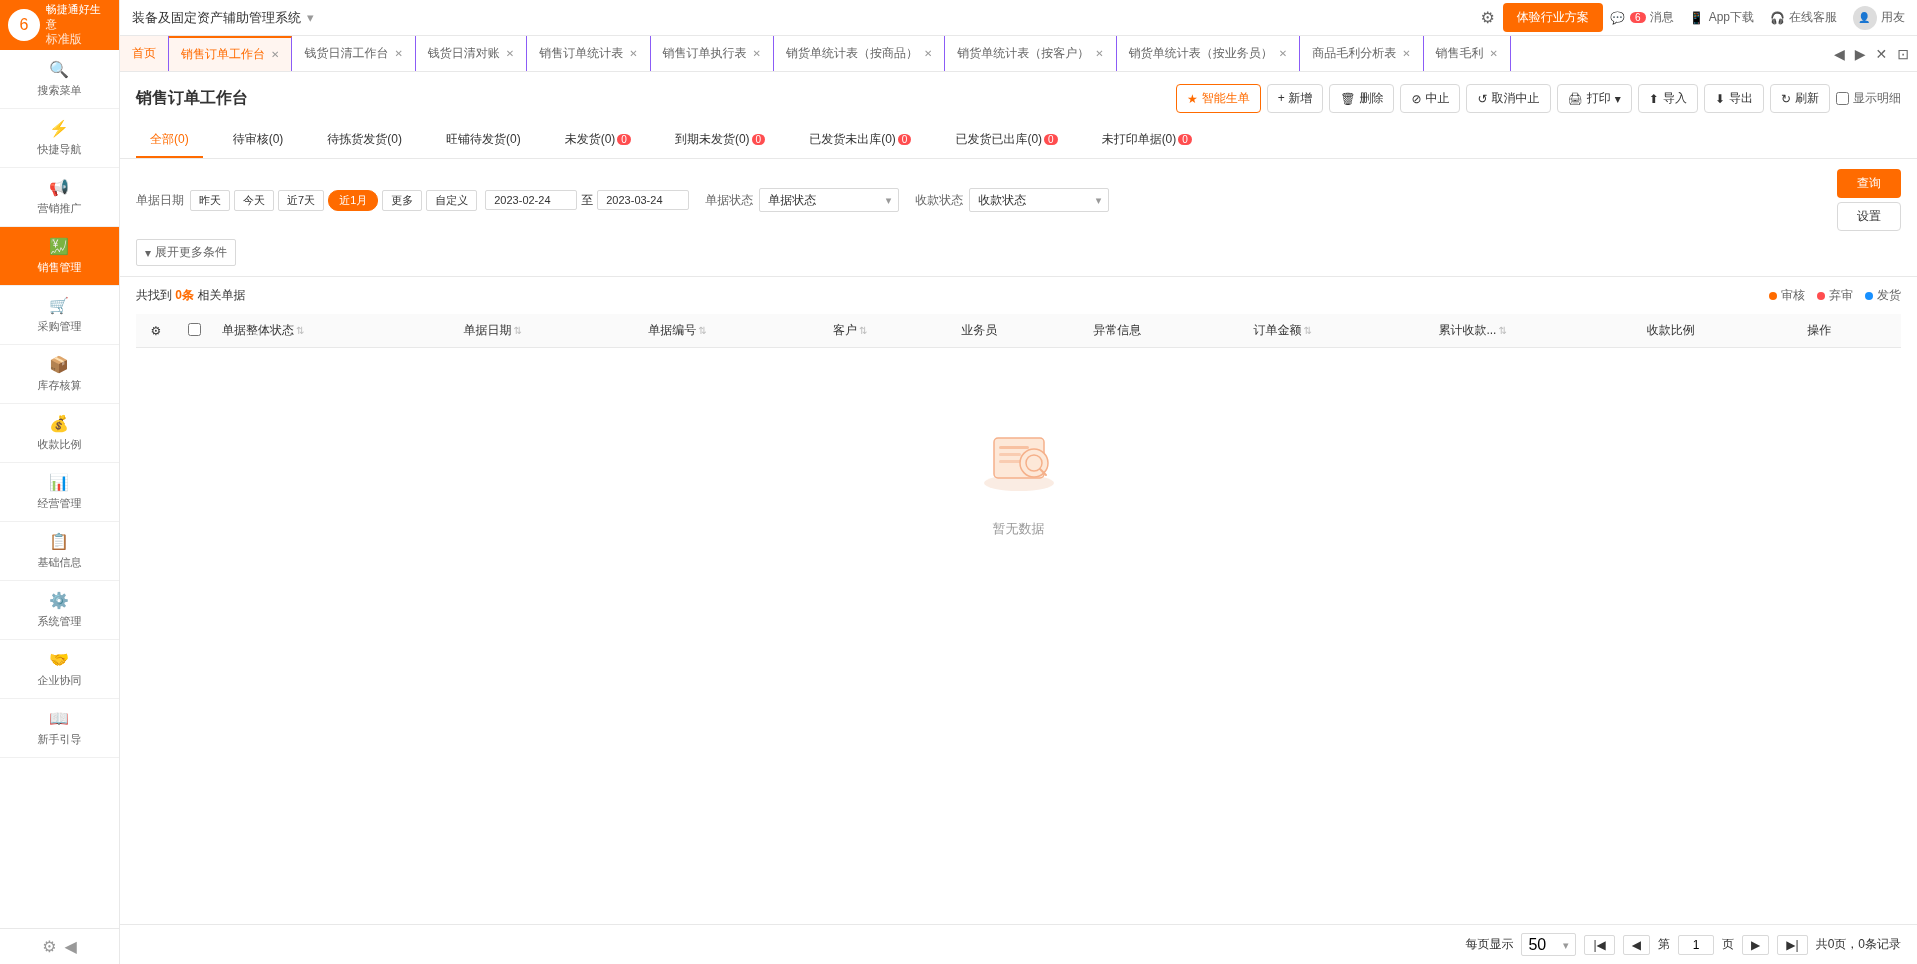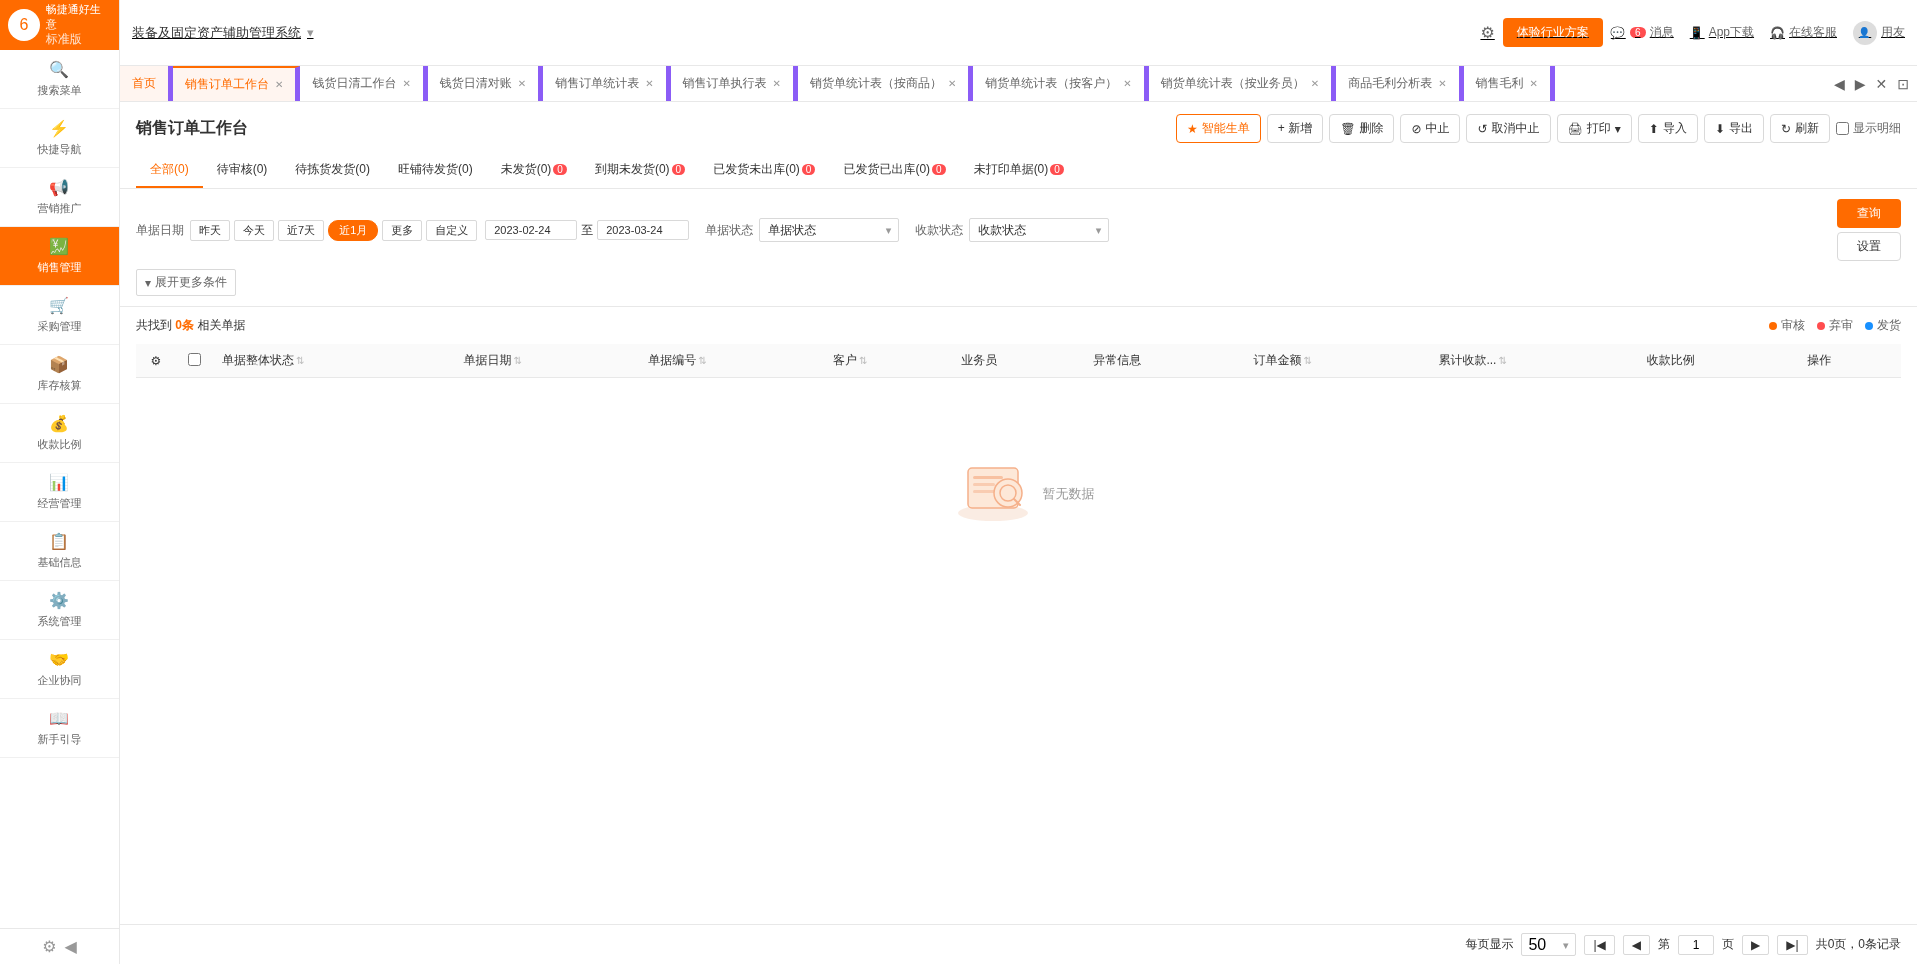--- a/index.html
+++ b/index.html
@@ -60,28 +60,27 @@
       cursor: pointer;
       color: #999;
       font-size: 16px;
     }
 
     
     .main { flex: 1; display: flex; flex-direction: column; overflow: hidden; }
 
     
     .topbar {
-      height: 66px;
+      height: 36px;
       background: #fff;
       border-bottom: 1px solid #e8e8e8;
       display: flex;
       align-items: center;
       padding: 0 12px;
       gap: 8px;
-      text-decoration: underline;
     }
     .topbar-title { font-size: 13px; color: #333; flex: 1; display: flex; align-items: center; gap: 6px; }
     .topbar-arrow { color: #999; }
     .topbar-settings { color: #666; cursor: pointer; font-size: 16px; }
     .topbar-btn {
       background: #ff6b00;
       color: #fff;
       border: none;
       border-radius: 4px;
       padding: 6px 14px;
@@ -119,21 +118,21 @@
     }
     .tab {
       display: flex;
       align-items: center;
       padding: 0 12px;
       height: 36px;
       cursor: pointer;
       white-space: nowrap;
       font-size: 12px;
       color: #666;
-      border-right: 5px solid #8b5cf6;
+      border-right: 1px solid #8b5cf6;
       gap: 6px;
       flex-shrink: 0;
     }
     .tab.active { background: #fff5f0; color: #ff6b00; border-top: 2px solid #ff6b00; }
     .tab.home { background: #fff5f0; color: #ff6b00; }
     .tab-close { color: #999; font-size: 10px; cursor: pointer; }
     .tabbar-arrows { display: flex; align-items: center; gap: 2px; padding: 0 4px; margin-left: auto; }
     .tabbar-arrow-btn { cursor: pointer; color: #666; font-size: 14px; padding: 2px 4px; }
 
     
@@ -163,21 +162,21 @@
       font-size: 12px;
       color: #333;
     }
     .action-btn.orange-outline { border-color: #ff6b00; color: #ff6b00; }
 
     .checkbox-label { display: flex; align-items: center; gap: 4px; font-size: 12px; color: #666; cursor: pointer; }
 
     
     .sub-tabs {
       display: flex;
-      gap: 0;
+      gap: 16px;
     }
     .sub-tab {
       padding: 8px 14px;
       cursor: pointer;
       font-size: 12px;
       color: #333;
       border-bottom: 2px solid transparent;
       white-space: nowrap;
     }
     .sub-tab.active { color: #ff6b00; border-bottom-color: #ff6b00; }
@@ -304,21 +303,21 @@
       padding: 8px 10px;
       border-bottom: 1px solid #f0f0f0;
       color: #333;
     }
     .th-settings { width: 40px; text-align: center; }
     .th-checkbox { width: 36px; text-align: center; }
 
     
     .empty-state {
       display: flex;
-      flex-direction: row;
+      flex-direction: column;
       align-items: center;
       justify-content: center;
       padding: 60px 0;
       color: #999;
       font-size: 13px;
     }
     .empty-icon {
       width: 100px;
       height: 100px;
       margin-bottom: 12px;

